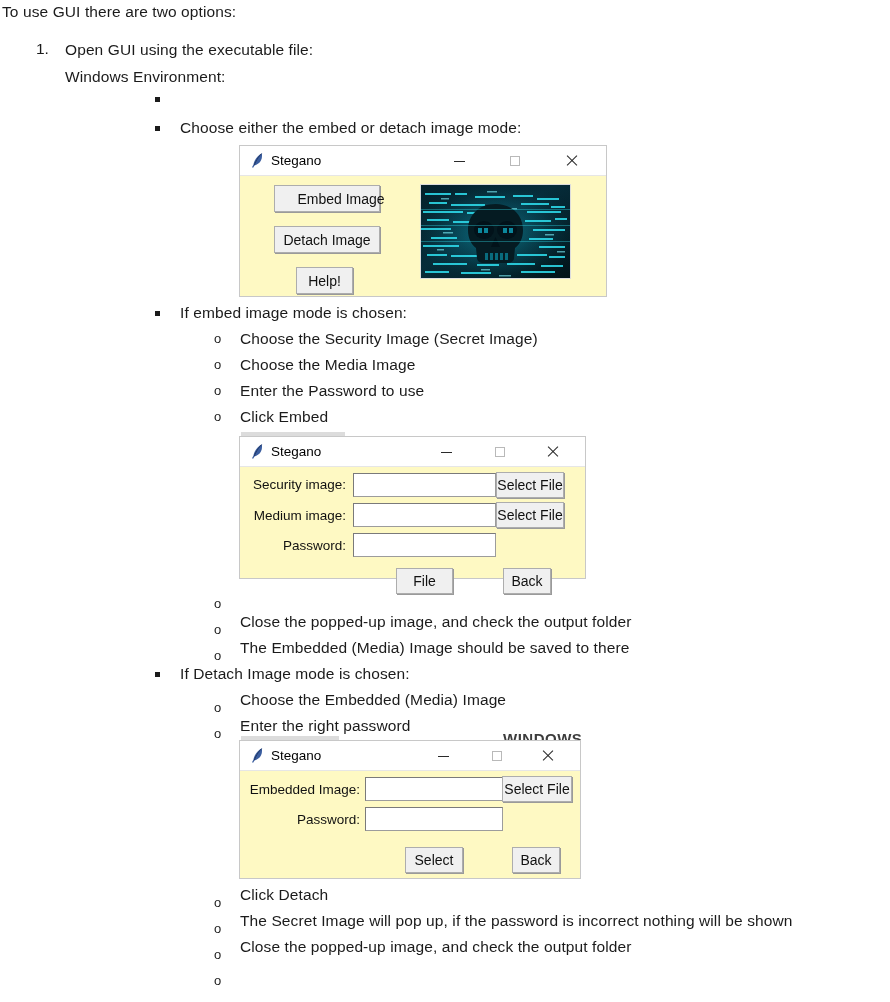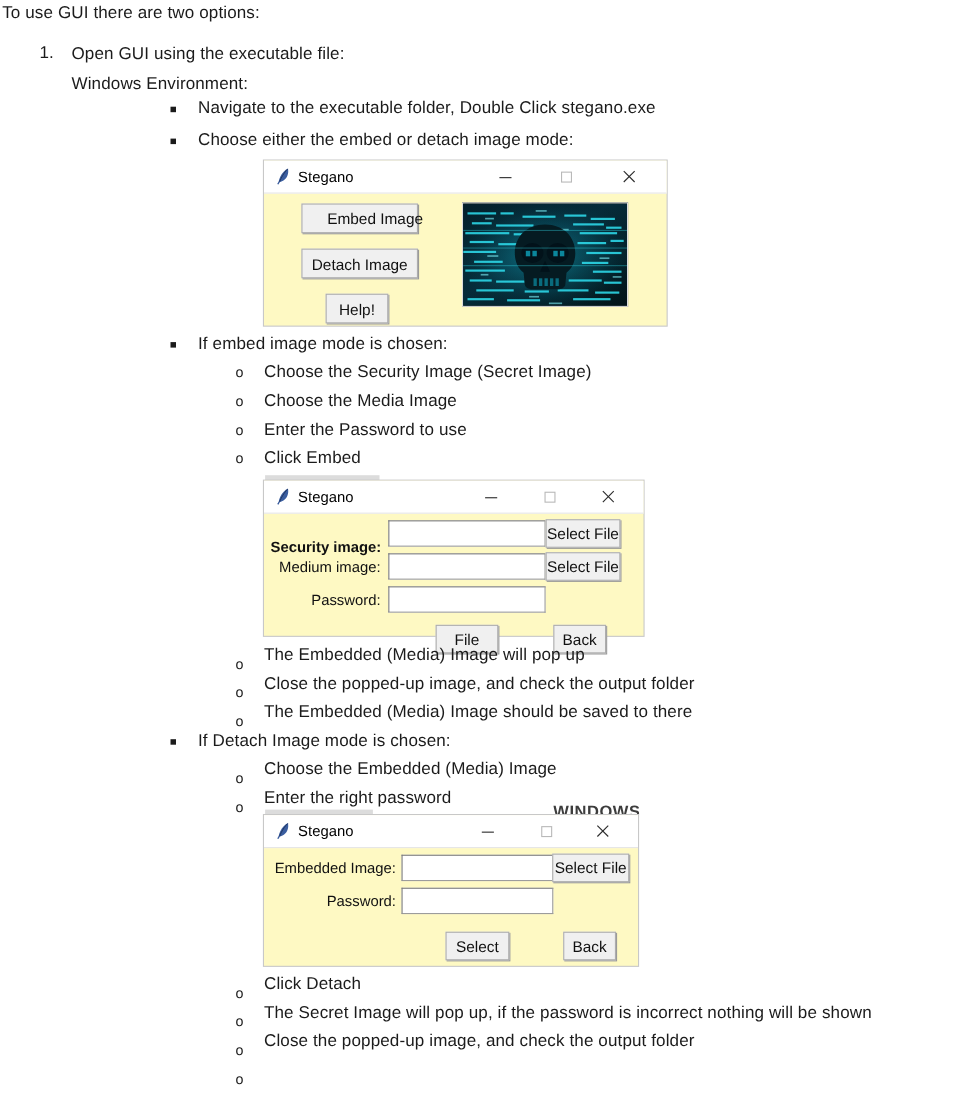--- a/index.html
+++ b/index.html
@@ -172,21 +172,20 @@
 
 <div class="doc">
 
   <div class="line intro">To use GUI there are two options:</div>
 
   <div class="num-marker" style="left:36px; top:40px;">1.</div>
   <div class="line" style="left:65px; top:40px;">Open GUI using the executable file:</div>
   <div class="line" style="left:65px; top:67px;">Windows Environment:</div>
 
   <div class="sq-bullet" style="left:155px; top:97px;"></div>
-  <div class="line" style="left:180px; top:89px;">Navigate to the executable folder, Double Click stegano.exe</div>
 
   <div class="sq-bullet" style="left:155px; top:126px;"></div>
   <div class="line" style="left:180px; top:118px;">Choose either the embed or detach image mode:</div>
 
   <div class="tkwin" id="win-main" style="left:240px; top:146px; width:366px; height:150px;">
     <div class="tk-title">
       <span class="tk-icon">
         <svg viewBox="0 0 18 18" width="18" height="18">
           <path d="M13.8 2.2 C11.2 3.4 8.4 6.3 6.8 9.6 C6.0 11.2 5.6 12.6 5.4 13.8 L4.0 16.2 L5.1 16.8 L6.5 14.4 C7.6 14.2 9.0 13.6 10.3 12.6 C13.2 10.5 14.6 6.9 13.8 2.2 Z" fill="#3a5d9f"></path>
           <path d="M13.6 2.6 C11.4 4.6 9.2 7.9 7.6 11.0 C7.0 12.2 6.6 13.2 6.3 14.1" stroke="#1c2f55" stroke-width="0.8" fill="none"></path>
@@ -337,38 +336,37 @@
       </span>
       <span class="tk-btn" style="right:64px;">
         <span class="tk-max-glyph"></span>
       </span>
       <span class="tk-btn" style="right:12px;">
         <span class="tk-close-glyph"></span>
       </span>
     </div>
     <div class="tk-body">
 
-      <div class="w-label right" style="left:6px; top:22px; width:100px;font-weight:bold;">Security image:</div>
+      <div class="w-label right" style="left:6px; top:9px; width:100px;">Security image:</div>
       <div class="w-entry" style="left:113px; top:6px; width:143px; height:24px;"></div>
       <div class="w-button" style="left:256px; top:5px; width:68px; height:26px;">Select File</div>
 
       <div class="w-label right" style="left:6px; top:40px; width:100px;">Medium image:</div>
       <div class="w-entry" style="left:113px; top:36px; width:143px; height:24px;"></div>
       <div class="w-button" style="left:256px; top:35px; width:68px; height:26px;">Select File</div>
 
       <div class="w-label right" style="left:6px; top:70px; width:100px;">Password:</div>
       <div class="w-entry" style="left:113px; top:66px; width:143px; height:24px;"></div>
 
       <div class="w-button" style="left:156px; top:101px; width:57px; height:26px;">File</div>
       <div class="w-button" style="left:263px; top:101px; width:48px; height:26px;">Back</div>
     </div>
   </div>
 
   <div class="circ-bullet" style="left:214px; top:597px;">o</div>
-  <div class="line" style="left:240px; top:586px;">The Embedded (Media) Image will pop up</div>
 
   <div class="circ-bullet" style="left:214px; top:623px;">o</div>
   <div class="line" style="left:240px; top:612px;">Close the popped-up image, and check the output folder</div>
 
   <div class="circ-bullet" style="left:214px; top:649px;">o</div>
   <div class="line" style="left:240px; top:638px;">The Embedded (Media) Image should be saved to there</div>
 
   <div class="sq-bullet" style="left:155px; top:672px;"></div>
   <div class="line" style="left:180px; top:664px;">If Detach Image mode is chosen:</div>
 

